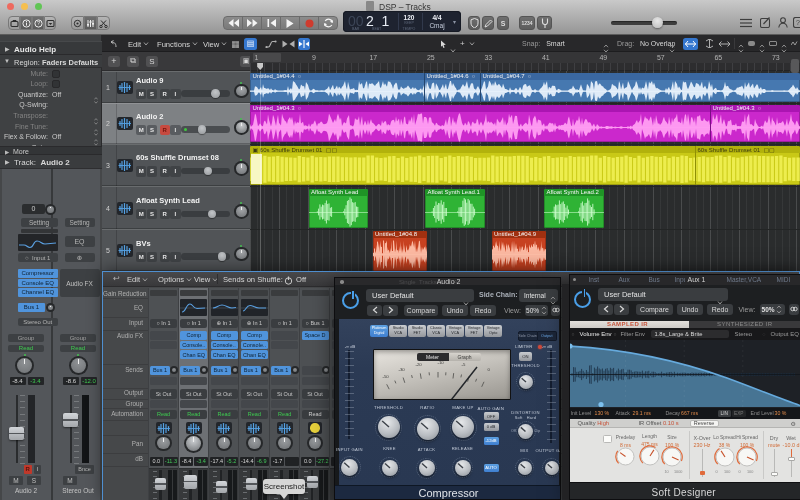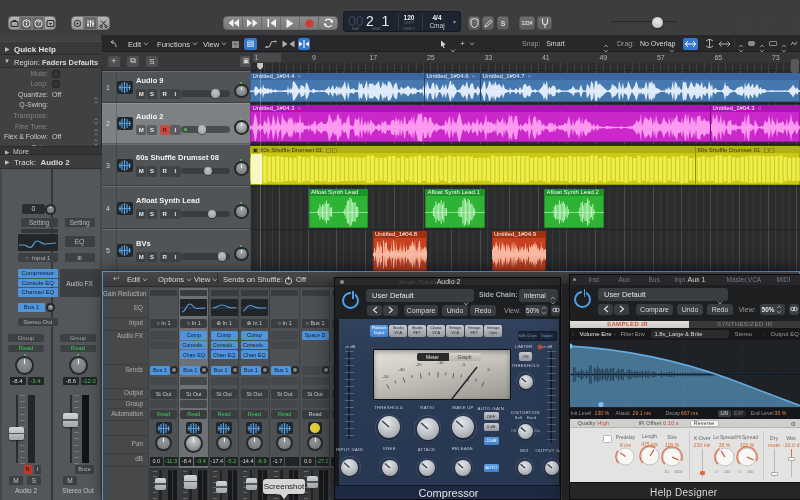--- a/index.html
+++ b/index.html
@@ -4,20 +4,27 @@
   * { margin:0; padding:0; box-sizing:border-box; }
   html,body { width:800px; height:500px; overflow:hidden; background:#3b3d3f;
     font-family:"Liberation Sans", sans-serif; -webkit-font-smoothing:antialiased; }
   .ab { position:absolute; }
   .txc { display:flex; align-items:center; justify-content:center; }
   .lbl { position:absolute; white-space:nowrap; }
 </style></head>
 <body>
 <div class="ab" style="left:0;top:0;width:800px;height:500px;transform:translateZ(0);">
 
+<div class="ab" style="left:0;top:0;width:800px;height:35px;background:linear-gradient(#c9c9c9,#b4b4b4 40%,#959595);border-bottom:1px solid #5c5c5c;">
+  <div class="ab" style="left:7px;top:3px;width:7px;height:7px;border-radius:50%;background:#ee6a5f;"></div>
+  <div class="ab" style="left:21px;top:3px;width:7px;height:7px;border-radius:50%;background:#f5bf4f;"></div>
+  <div class="ab" style="left:35px;top:3px;width:7px;height:7px;border-radius:50%;background:#61c555;"></div>
+  <div class="lbl" style="left:366px;top:1px;width:8px;height:10px;background:#888;border-radius:1px;"></div>
+  <div class="lbl" style="left:379px;top:1.5px;font-size:8.5px;color:#383838;">DSP – Tracks</div>
+</div>
 
 <div class="ab" style="left:0;top:0;width:800px;height:35px;">
 <div class="ab txc" style="left:8px;top:16px;width:12px;height:14px;background:linear-gradient(#b5b5b5,#9a9a9a);border:1px solid #787878;border-top-left-radius:4px;border-bottom-left-radius:4px;">
         <svg width="9" height="9">
           <rect x="1" y="2.5" width="7" height="5" rx="1" fill="none" stroke="#2e2e2e" stroke-width="1.1"></rect>
           <path d="M3,2.5 V1.5 H6 V2.5" fill="none" stroke="#2e2e2e" stroke-width="1"></path>
         </svg>
       </div>
 <div class="ab txc" style="left:20px;top:16px;width:12px;height:14px;background:linear-gradient(#6e6e6e,#5a5a5a);border:1px solid #787878;">
         <svg width="9" height="9">
@@ -250,21 +257,21 @@
           <polyline points="1,3.2 3,1 5,3.2" fill="none" stroke="#9a9a9a" stroke-width="0.9"></polyline>
           <polyline points="1,5.8 3,8 5,5.8" fill="none" stroke="#9a9a9a" stroke-width="0.9"></polyline>
         </svg></div>
 <svg class="ab" style="left:791px;top:5px;" width="8" height="7">
         <path d="M0,5 L2,2 L4,5 L6,1.5" stroke="#9a9a9a" stroke-width="1" fill="none"></path>
       </svg>
 </div>
 <div class="ab" style="left:0;top:35px;width:102px;height:465px;background:#3f4143;border-right:1px solid #2a2a2c;">
 <div class="ab" style="left:0;top:6px;width:102px;height:13.5px;background:#37393b;border-top:1px solid #47494b;border-bottom:1px solid #2a2a2c;">
         <span class="lbl" style="left:5px;top:3px;font-size:6px;color:#c0c0c0;">▶</span>
-        <span class="lbl" style="left:14px;top:2.5px;font-size:8px;font-weight:bold;color:#e4e4e4;">Quick Help</span>
+        <span class="lbl" style="left:14px;top:2.5px;font-size:8px;font-weight:bold;color:#e4e4e4;">Audio Help</span>
       </div>
 <div class="ab" style="left:0;top:20px;width:102px;height:13px;background:#3a3c3e;border-bottom:1px solid #2e2e30;">
         <span class="lbl" style="left:4px;top:3px;font-size:6px;color:#c0c0c0;">▼</span>
         <span class="lbl" style="left:14px;top:2.5px;font-size:7.5px;color:#d8d8d8;">Region: <b>Faders Defaults</b></span>
       </div>
 <div class="lbl" style="left:0;top:34.5px;width:48px;text-align:right;font-size:7px;color:#848484;">Mute:</div>
 <div class="ab" style="left:52px;top:34.5px;width:8px;height:8px;background:#313335;border-radius:2px;border:1px solid #28282a;"></div>
 <div class="lbl" style="left:0;top:45.1px;width:48px;text-align:right;font-size:7px;color:#848484;">Loop:</div>
 <div class="ab" style="left:52px;top:45.1px;width:8px;height:8px;background:#313335;border-radius:2px;border:1px solid #28282a;"></div>
 <div class="lbl" style="left:0;top:55.7px;width:48px;text-align:right;font-size:7px;color:#c9c9c9;">Quantize:</div>
@@ -1416,18 +1423,18 @@
 <div class="lbl" style="left:196px;top:6.5px;width:23px;text-align:center;font-size:5.4px;color:#666;">Dry</div>
 <div class="lbl" style="left:196px;top:13.5px;width:23px;text-align:center;font-size:5.4px;color:#d06a35;">mute</div>
 <div class="ab" style="left:207px;top:21px;width:1.5px;height:28px;background:#b9b9b7;"></div>
 <div class="ab" style="left:204.5px;top:44px;width:7px;height:4px;background:#fcfcfa;border:1px solid #a9a9a7;border-radius:1px;"></div>
 <div class="lbl" style="left:213px;top:6.5px;width:23px;text-align:center;font-size:5.4px;color:#666;">Wet</div>
 <div class="lbl" style="left:211px;top:13.5px;width:27px;text-align:center;font-size:5.4px;color:#d06a35;">-10.0 d</div>
 <div class="ab" style="left:224px;top:21px;width:1.5px;height:28px;background:#b9b9b7;"></div>
 <div class="ab" style="left:224px;top:21px;width:1.5px;height:10px;background:#e06a3a;"></div>
 <div class="ab" style="left:221.5px;top:29px;width:7px;height:4px;background:#fcfcfa;border:1px solid #a9a9a7;border-radius:1px;"></div>
 </div>
-<div class="ab txc" style="left:0;top:207.5px;width:234.5px;height:19px;background:#242628;border-top:1px solid #101012;font-size:10px;color:#d8d8d8;letter-spacing:.3px;">Help Designer</div>
+<div class="ab txc" style="left:0;top:207.5px;width:234.5px;height:19px;background:#242628;border-top:1px solid #101012;font-size:10px;color:#d8d8d8;letter-spacing:.3px;">Soft Designer</div>
 </div>
 </div>
 <div class="ab" style="left:561.5px;top:284px;width:7.5px;height:216px;background:#222224;"></div>
 <div class="ab txc" style="left:263px;top:478.5px;width:42px;height:15.5px;background:#d6d6d6;border-radius:3px;box-shadow:0 1px 3px rgba(0,0,0,.5);font-size:8px;color:#1a1a1a;">Screenshot</div>
 <div class="ab" style="left:280px;top:494px;width:8px;height:5px;background:#d6d6d6;clip-path:polygon(0 0,100% 0,50% 100%);"></div>
 </div>
 </body></html>

